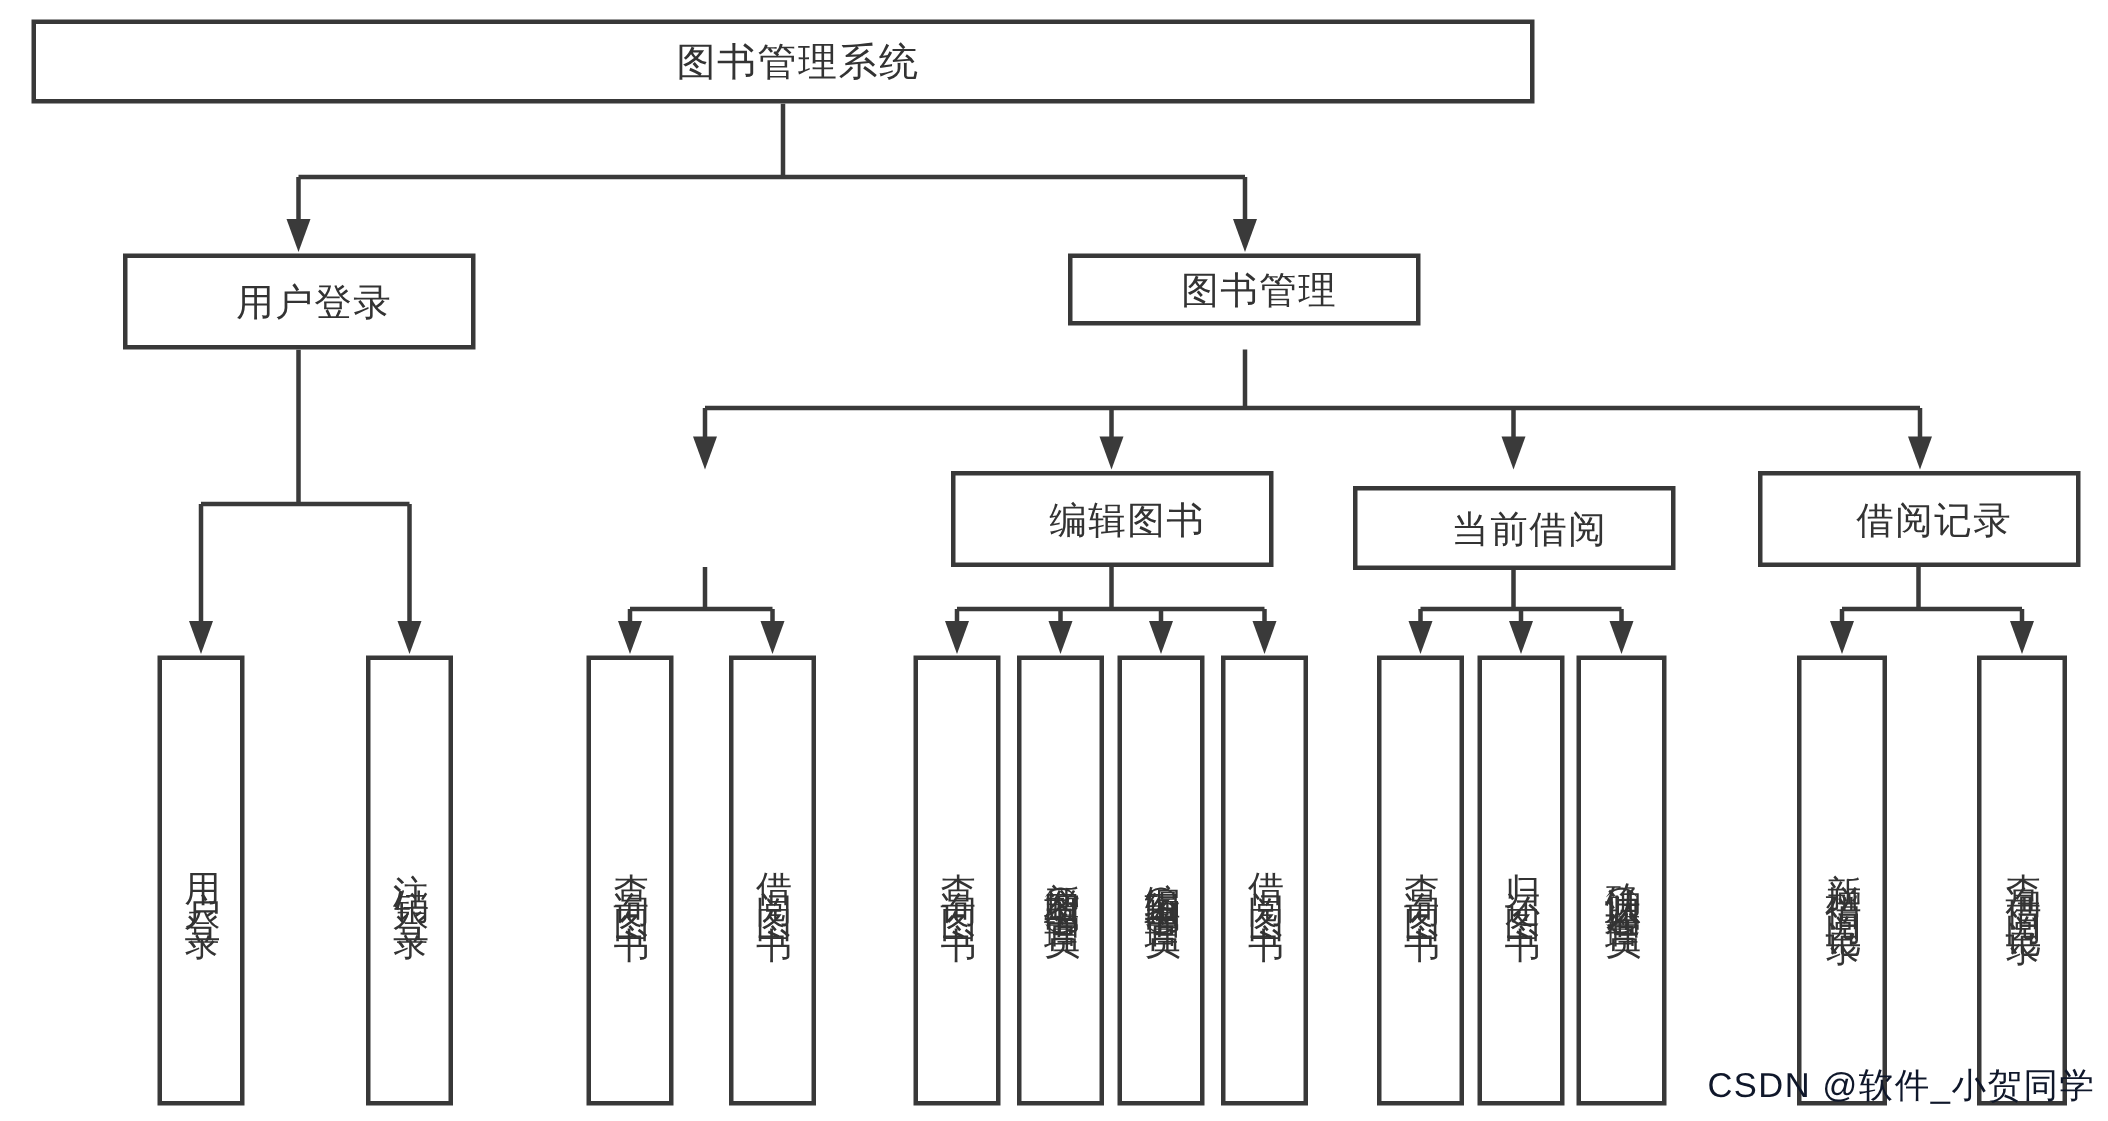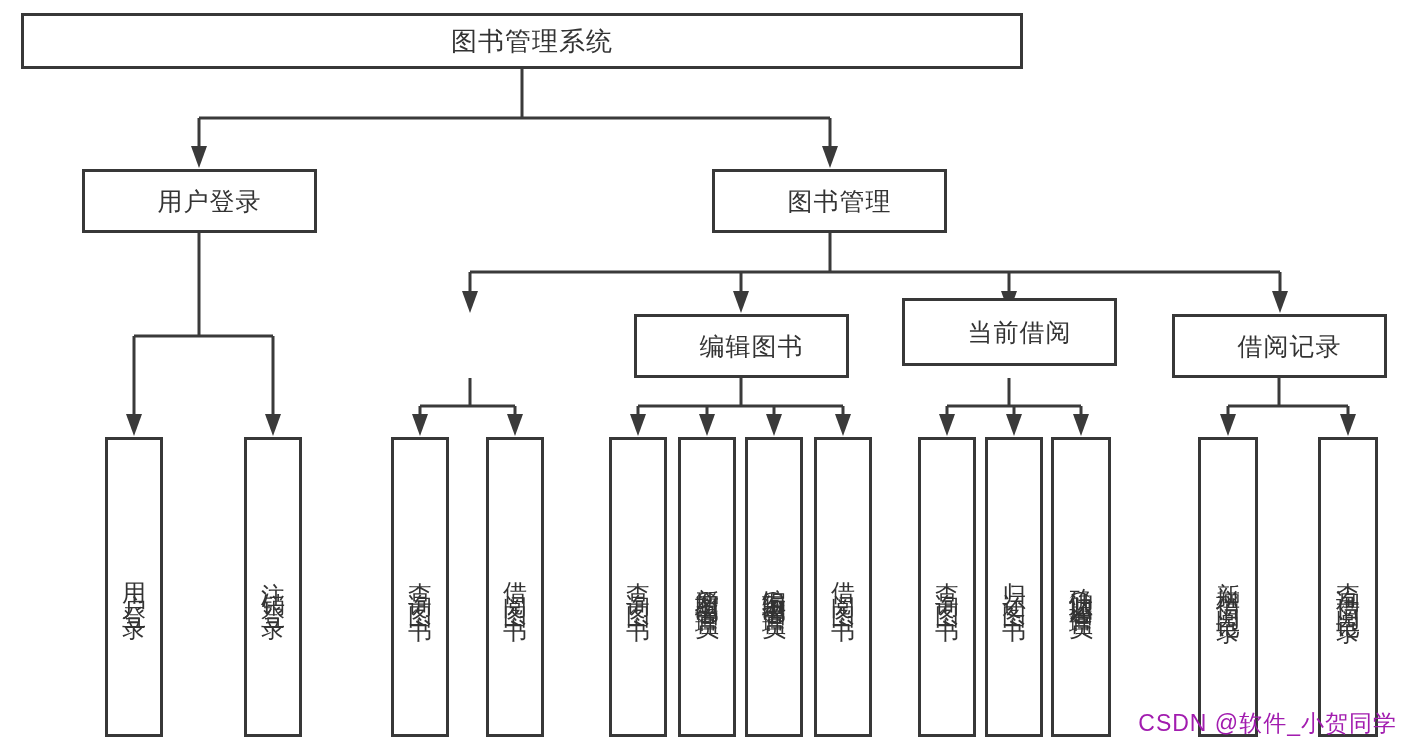--- a/index.html
+++ b/index.html
@@ -57,21 +57,21 @@
     letter-spacing: 8px;
   }
   .node--leaf.long .vtext {
     letter-spacing: 4px;
   }
   .watermark {
     position: absolute;
     right: 8px;
     bottom: 8px;
     font-size: 23px;
-    color: #a21caf;
+    color: #0f172a;
     letter-spacing: 1px;
     white-space: nowrap;
   }
 </style>
 </head>
 <body>
 
 <div class="stage">
 
   <svg class="connectors" viewBox="0 0 1405 747" xmlns="http://www.w3.org/2000/svg" aria-hidden="true">
@@ -110,24 +110,24 @@
       <polygon points="1014,436 1006,414 1022,414"></polygon>
       <polygon points="1081,436 1073,414 1089,414"></polygon>
       <polygon points="1228,436 1220,414 1236,414"></polygon>
       <polygon points="1348,436 1340,414 1356,414"></polygon>
     </g>
   </svg>
 
   <div class="node node--h node--root" style="left:21px;top:13px;width:1002px;height:56px">图书管理系统</div>
 
   <div class="node node--h" style="left:82px;top:169px;width:235px;height:64px">用户登录</div>
-  <div class="node node--h" style="left:712px;top:169px;width:235px;height:64px">图书管理</div>
+  <div class="node node--h" style="left:712px;top:169px;width:235px;height:48px">图书管理</div>
 
   <div class="node node--h" style="left:634px;top:314px;width:215px;height:64px">编辑图书</div>
-  <div class="node node--h" style="left:902px;top:298px;width:215px;height:68px">当前借阅</div>
+  <div class="node node--h" style="left:902px;top:324px;width:215px;height:56px">当前借阅</div>
   <div class="node node--h" style="left:1172px;top:314px;width:215px;height:64px">借阅记录</div>
 
   <div class="node node--leaf" style="left:105px;top:437px;width:58px;height:300px">
     <span class="vtext">用户登录</span>
   </div>
   <div class="node node--leaf" style="left:244px;top:437px;width:58px;height:300px">
     <span class="vtext">注销登录</span>
   </div>
 
   <div class="node node--leaf" style="left:391px;top:437px;width:58px;height:300px">

